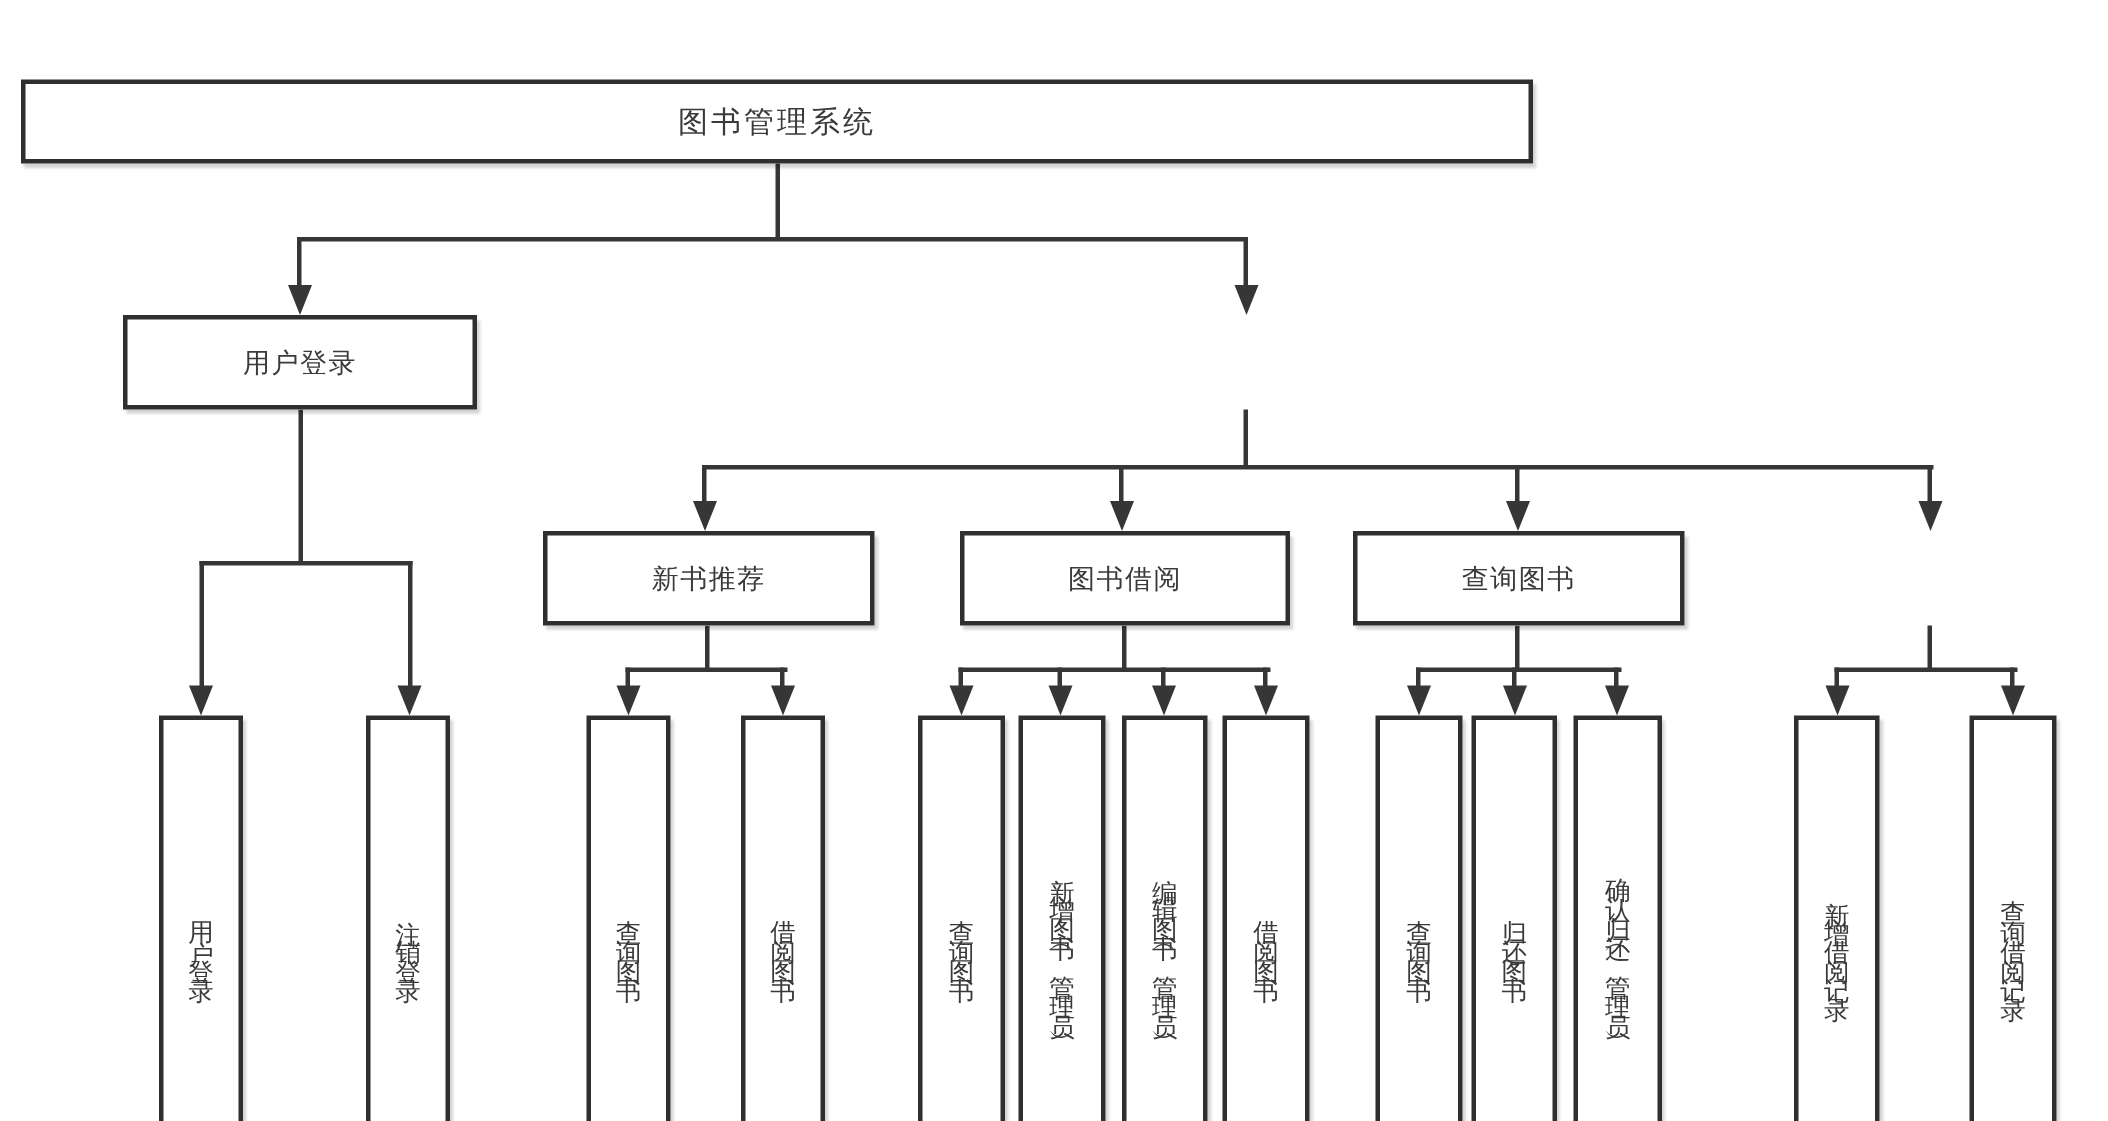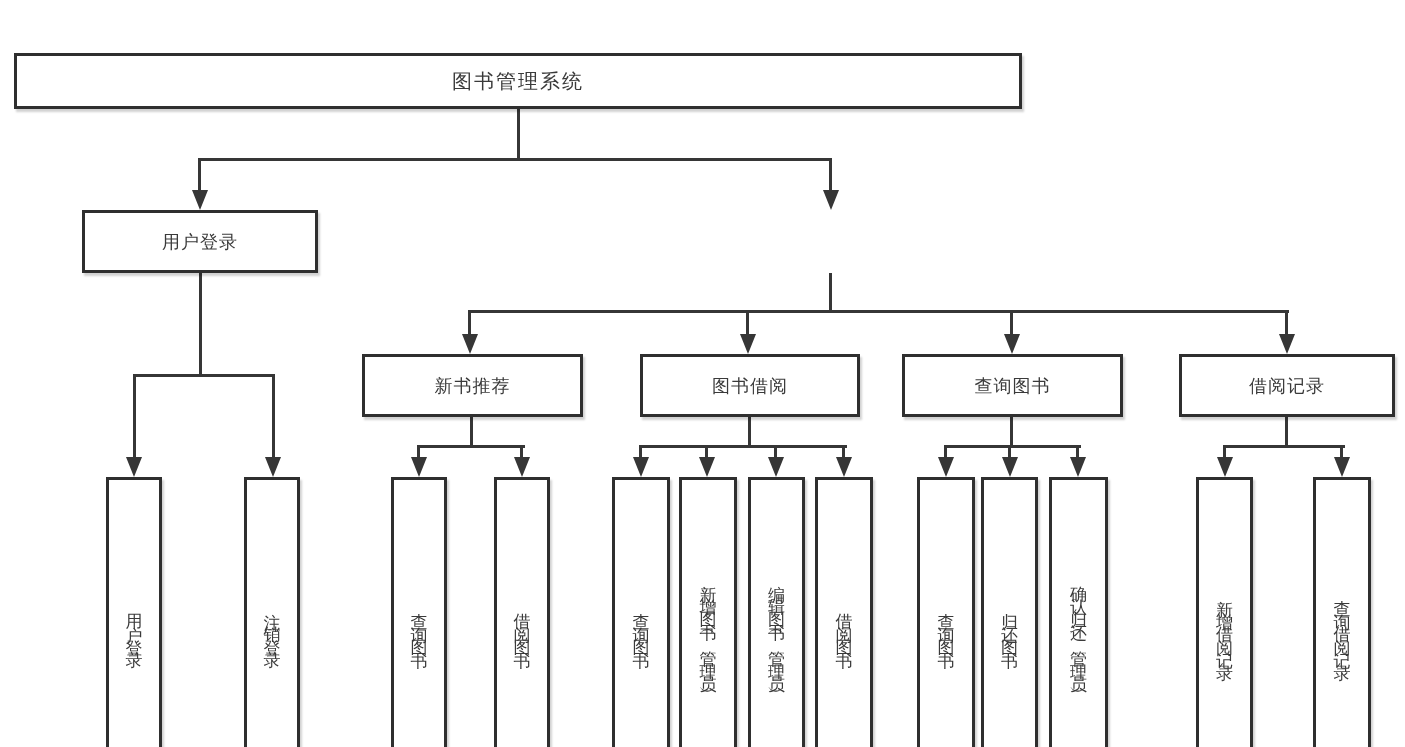--- a/index.html
+++ b/index.html
@@ -109,23 +109,20 @@
 
   <div class="box hbox" style="left:362px;top:314px;width:221px;height:63px;">
     <span>新书推荐</span>
   </div>
   <div class="box hbox" style="left:640px;top:314px;width:220px;height:63px;text-align:center;">
     <span>图书借阅</span>
   </div>
   <div class="box hbox" style="left:902px;top:314px;width:221px;height:63px;">
     <span>查询图书</span>
   </div>
-  <div class="box hbox" style="left:1179px;top:314px;width:216px;height:63px;">
-    <span>借阅记录</span>
-  </div>
 
   <div class="line" style="left:470px;top:377px;width:3px;height:31px;"></div>
   <div class="line" style="left:417px;top:405px;width:108px;height:3px;"></div>
   <div class="line" style="left:417px;top:405px;width:3px;height:14px;"></div>
   <div class="arrow" style="left:411px;top:417px;"></div>
   <div class="line" style="left:520px;top:405px;width:3px;height:14px;"></div>
   <div class="arrow" style="left:514px;top:417px;"></div>
 
   <div class="line" style="left:748px;top:377px;width:3px;height:31px;"></div>
   <div class="line" style="left:639px;top:405px;width:208px;height:3px;"></div>

